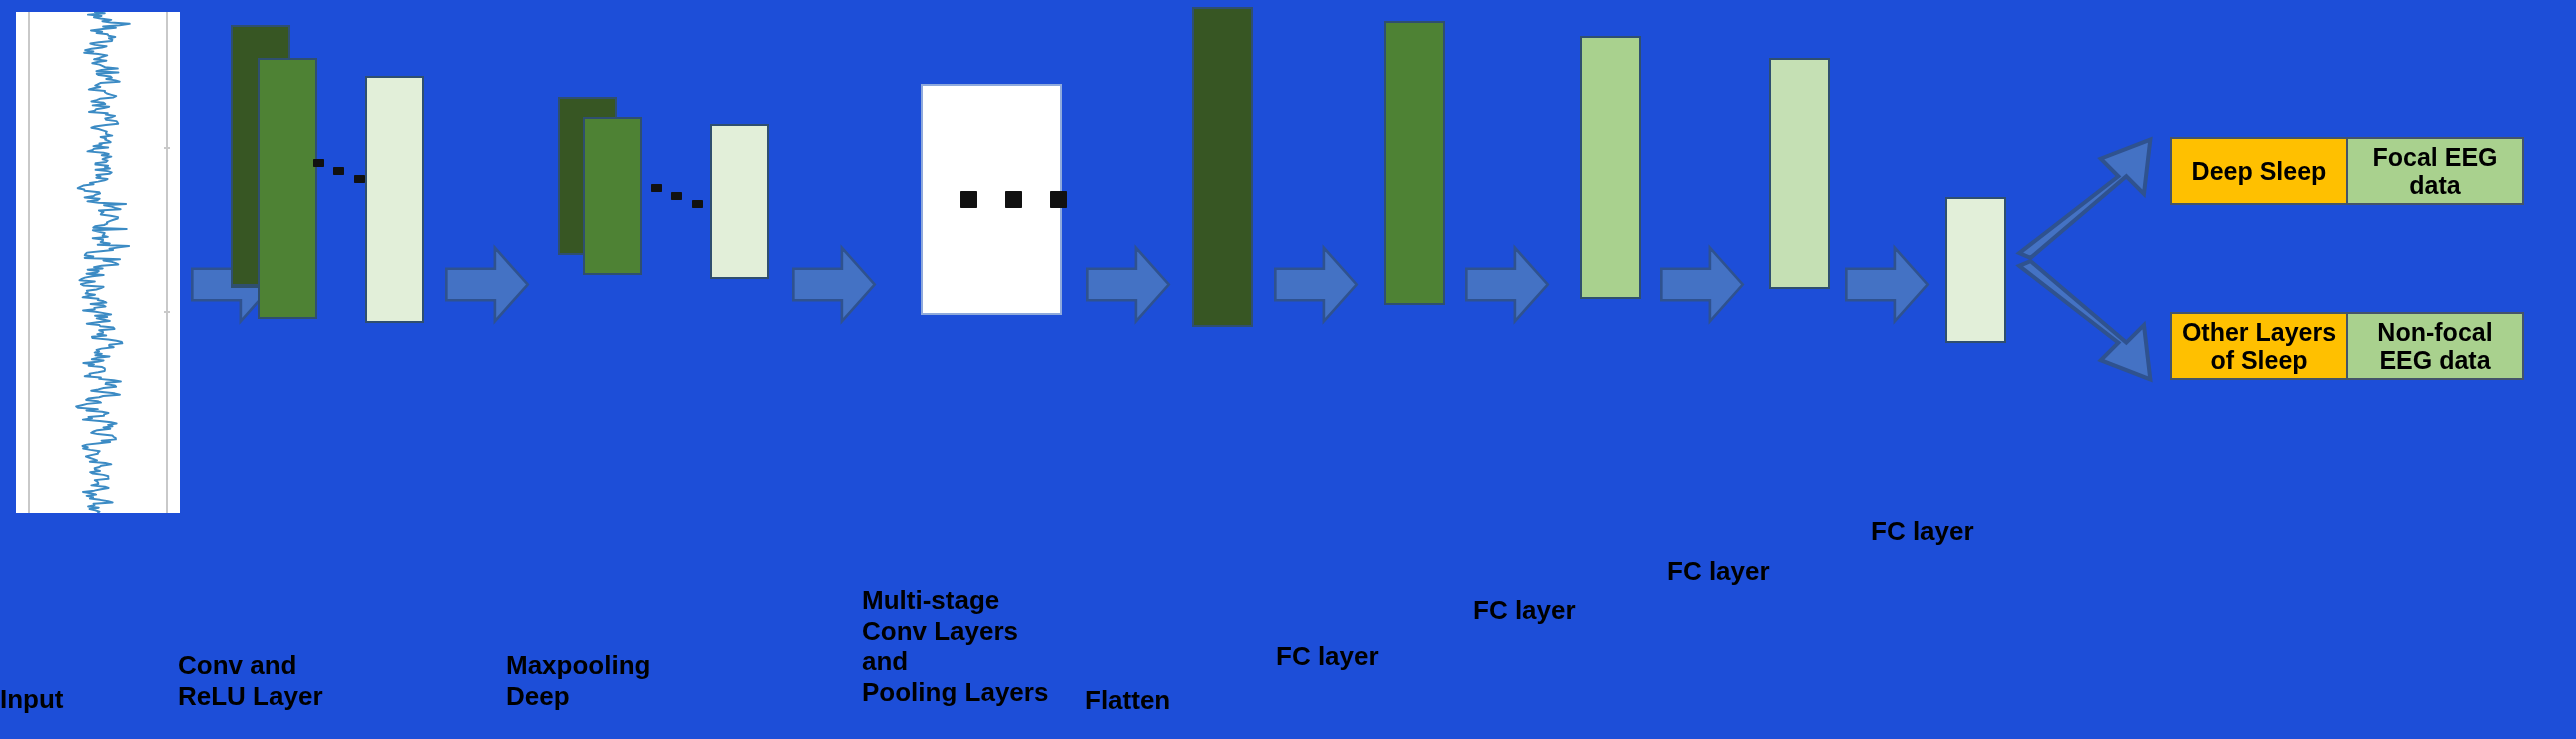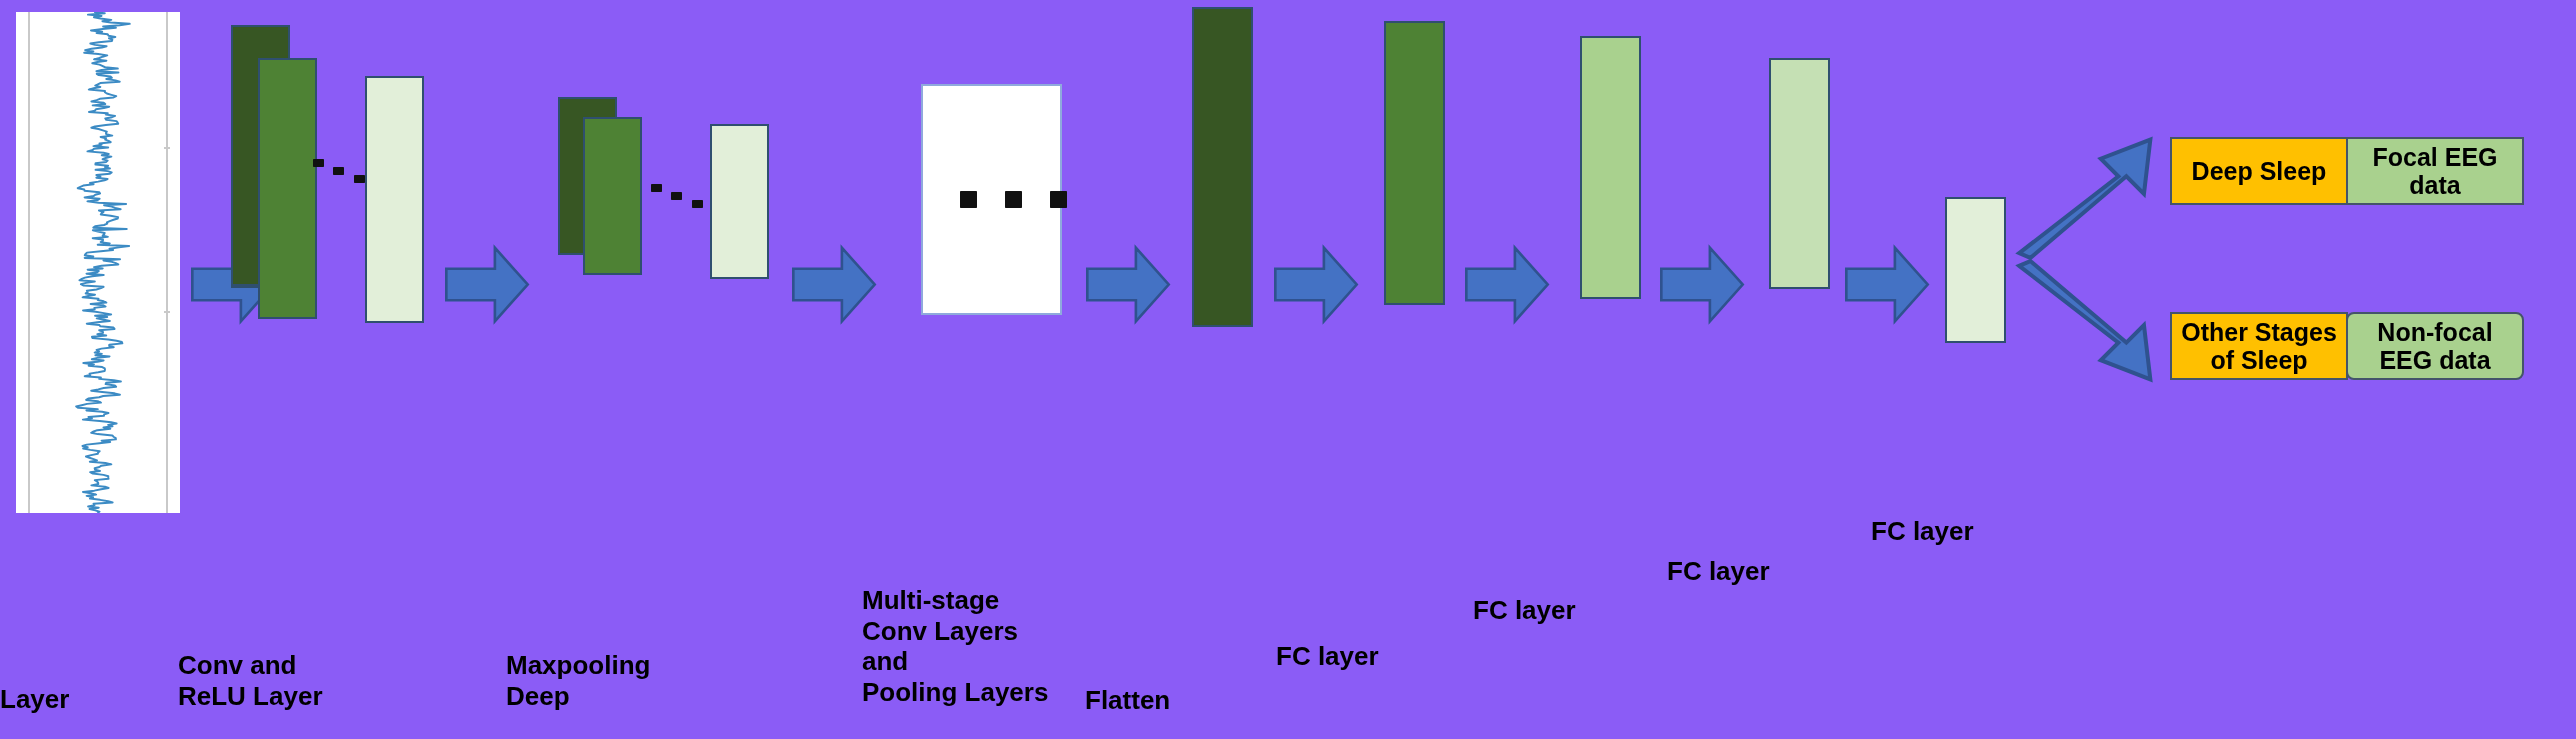--- a/index.html
+++ b/index.html
@@ -1,21 +1,21 @@
 <!DOCTYPE html>
 <html style="font-size:10.5px"><head>
 <meta charset="utf-8">
 <style>
   html,body{margin:0;padding:0;background:#ffffff;}
   body{
     width:2576px;height:739px;
     font-family:"Liberation Sans","DejaVu Sans",sans-serif;
     overflow:hidden;
   }
-  #stage{position:relative;width:2576px;height:739px;background:#8b5cf6;}
+  #stage{position:relative;width:2576px;height:739px;background:#1d4ed8;}
 
   
   .abs{position:absolute;box-sizing:border-box;}
 
   
   .signal-panel{
     left:16px;top:12px;width:164px;height:501px;
     background:#ffffff;
   }
   .signal-axis{position:absolute;top:0;width:2px;height:100%;background:#c9c9c9;}
@@ -177,27 +177,27 @@
     </svg>
   </div>
 
   <div class="outrow" style="left:2170px;top:137px;">
     <div class="outcell amber" style="width:178px;height:68px;">Deep Sleep</div>
     <div class="outcell green" style="width:178px;height:68px;margin-left:-2px;">Focal EEG
 data</div>
   </div>
 
   <div class="outrow" style="left:2170px;top:312px;">
-    <div class="outcell amber" style="width:178px;height:68px;">Other Stages
+    <div class="outcell amber" style="width:178px;height:68px;">Other Layers
 of Sleep</div>
-    <div class="outcell green" style="width:178px;height:68px;margin-left:-2px;border-radius:8px;">Non-focal
+    <div class="outcell green" style="width:178px;height:68px;margin-left:-2px;">Non-focal
 EEG data</div>
   </div>
 
-  <div class="caption" style="left:0px;top:684px;width:151px;">Layer</div>
+  <div class="caption" style="left:0px;top:684px;width:151px;">Input</div>
 
   <div class="caption" style="left:178px;top:650px;width:283px;">Conv and
 ReLU Layer</div>
 
   <div class="caption" style="left:506px;top:650px;width:283px;">Maxpooling
 Deep</div>
 
   <div class="caption" style="left:1085px;top:685px;width:283px;">Flatten</div>
 
   <div class="caption" style="left:862px;top:585px;width:283px;">Multi-stage

